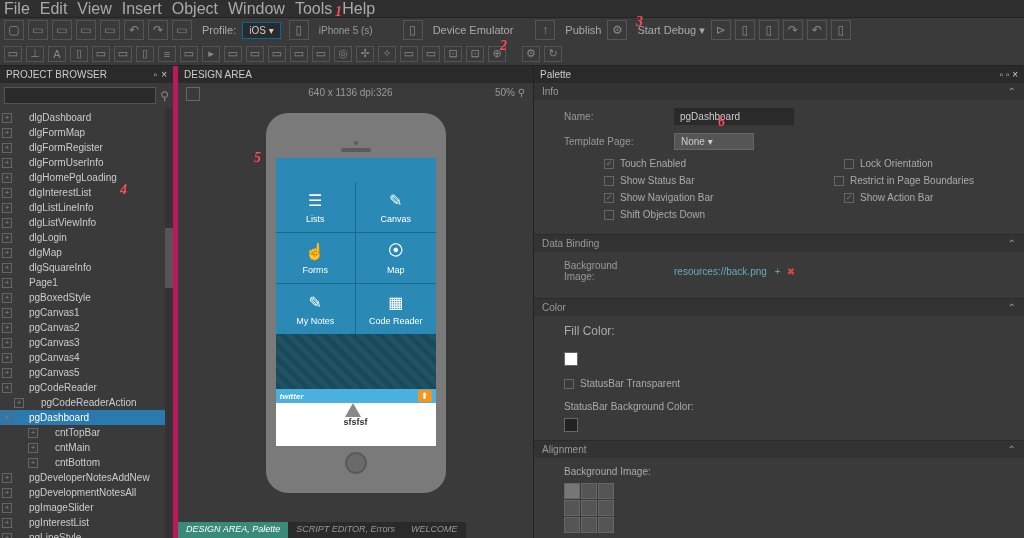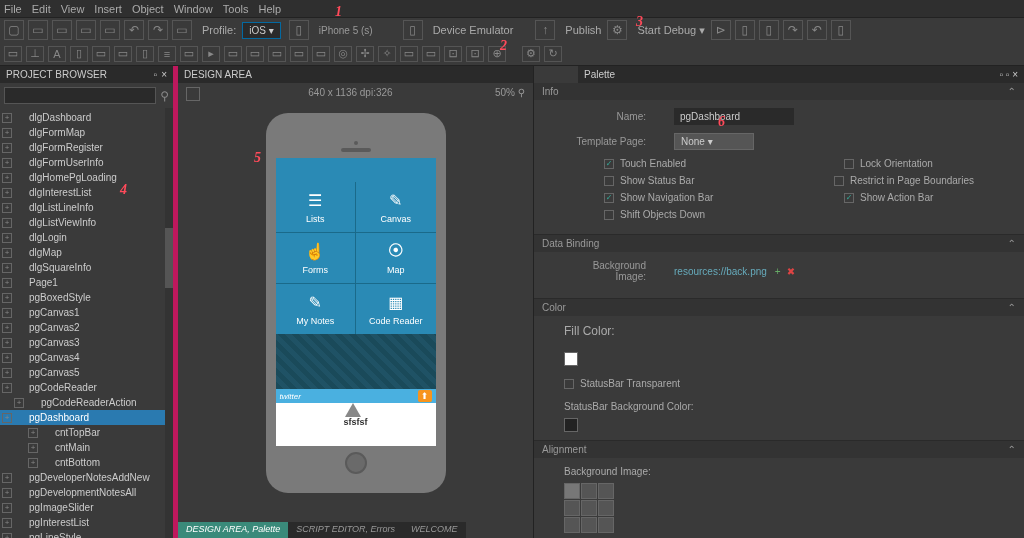--- a/index.html
+++ b/index.html
@@ -1,19 +1,19 @@
 <!DOCTYPE html>
 <html><head>
 <meta charset="utf-8">
 <style>
 * { margin: 0; padding: 0; box-sizing: border-box; font-family: Arial, sans-serif; }
 body { background: #3a3a3a; color: #aaa; font-size: 11px; width: 1024px; height: 538px; overflow: hidden; }
 
 
-.menubar { height: 18px; background: #2f2f2f; display: flex; align-items: center; padding: 0 4px; font-size: 11px; border-bottom: 1px solid #222; }
+.menubar { height: 18px; background: #2f2f2f; display: flex; align-items: center; padding: 0 4px; font-size: 16px; border-bottom: 1px solid #222; }
 .menubar span { margin-right: 10px; cursor: pointer; }
 
 
 .toolbar { height: 24px; background: #3a3a3a; display: flex; align-items: center; padding: 0 4px; position: relative; }
 .toolbar .tb-icon { width: 20px; height: 20px; border: 1px solid #555; margin-right: 4px; display: inline-flex; align-items: center; justify-content: center; font-size: 12px; color: #888; }
 .toolbar .tb-label { margin: 0 6px; font-size: 11px; }
 .toolbar .tb-dropdown { background: #2a2a2a; border: 1px solid #0369a1; padding: 2px 6px; font-size: 10px; color: #ccc; margin-right: 8px; }
 .toolbar .tb-hint { font-size: 10px; color: #999; margin-left: 6px; }
 
 
@@ -56,34 +56,34 @@
 .phone-screen { width: 160px; height: 288px; background: #fff; margin: 0 auto; position: relative; overflow: hidden; }
 .phone-home { width: 22px; height: 22px; border: 2px solid #5a5a5a; border-radius: 50%; background: #6a6a6a; margin: 6px auto 0; }
 
 
 .app-header { height: 24px; background: #2a8ab5; }
 .app-grid { display: grid; grid-template-columns: 1fr 1fr; gap: 1px; background: #1a6a8a; }
 .app-cell { background: #2a8ab5; padding: 8px 4px; text-align: center; color: #fff; font-size: 9px; }
 .app-cell .cicon { width: 20px; height: 20px; margin: 0 auto 4px; display: flex; align-items: center; justify-content: center; font-size: 16px; }
 .app-banner { height: 55px; background: #1a4a5a; background-image: repeating-linear-gradient(45deg, #1a4a5a 0, #1a4a5a 5px, #1f5265 5px, #1f5265 10px); }
 .app-twitter { height: 14px; background: #4ab0e0; display: flex; align-items: center; padding: 0 4px; }
-.app-twitter .tlabel { color: #fff; font-size: 8px; font-style: italic; font-weight: normal; }
+.app-twitter .tlabel { color: #fff; font-size: 8px; font-style: italic; font-weight: bold; }
 .app-twitter .tbtn { width: 14px; height: 12px; background: #f7941d; margin-left: auto; display: flex; align-items: center; justify-content: center; color: #fff; font-size: 9px; border-radius: 2px; }
 .app-footer { height: 24px; background: #fff; display: flex; align-items: center; padding: 0 4px; flex-direction: column; }
 .app-footer .avatar { width: 0; height: 0; border-left: 8px solid transparent; border-right: 8px solid transparent; border-bottom: 14px solid #888; margin-right: 6px; }
 .app-footer .ftext { font-size: 9px; color: #333; font-weight: bold; }
 
 
 .right-panel { width: 490px; background: #3a3a3a; display: flex; flex-direction: column; }
-.palette-header { background: #2a2a2a; padding: 3px 6px; font-size: 10px; color: #ccc; display: flex; justify-content: space-between; margin-left: 44px; }
+.palette-header { background: #2a2a2a; padding: 3px 6px; font-size: 10px; color: #ccc; display: flex; justify-content: space-between; }
 .section { border-bottom: 1px solid #2a2a2a; }
 .section-header { background: #333; padding: 3px 8px; font-size: 10px; color: #999; display: flex; justify-content: space-between; align-items: center; }
 .section-body { padding: 8px 30px; }
 .prop-row { display: flex; align-items: center; margin-bottom: 8px; font-size: 10px; }
-.prop-label { width: 110px; text-align: right; padding-right: 28px; color: #999; }
+.prop-label { width: 110px; text-align: left; padding-right: 28px; color: #999; }
 .prop-input { background: #2a2a2a; border: none; color: #ccc; padding: 3px 6px; font-size: 10px; width: 120px; }
 .prop-select { background: #555; border: 1px solid #666; color: #ccc; padding: 2px 6px; font-size: 10px; width: 80px; }
 .checkbox-row { display: flex; flex-wrap: wrap; padding-left: 40px; justify-content: space-between; }
 .cb-item { display: flex; align-items: center; margin-right: 20px; margin-bottom: 6px; font-size: 10px; min-width: 130px; }
 .cb-item .cb { width: 10px; height: 10px; border: 1px solid #666; margin-right: 6px; display: inline-flex; align-items: center; justify-content: center; font-size: 8px; color: #3a9; }
 .cb-item .cb.checked::after { content: '✓'; }
 .color-swatch { width: 14px; height: 14px; border: 1px solid #666; }
 .align-grid { display: grid; grid-template-columns: repeat(3, 16px); grid-template-rows: repeat(3, 16px); gap: 1px; }
 .align-cell { background: #555; border: 1px solid #666; }
 .align-cell.active { background: #777; }

